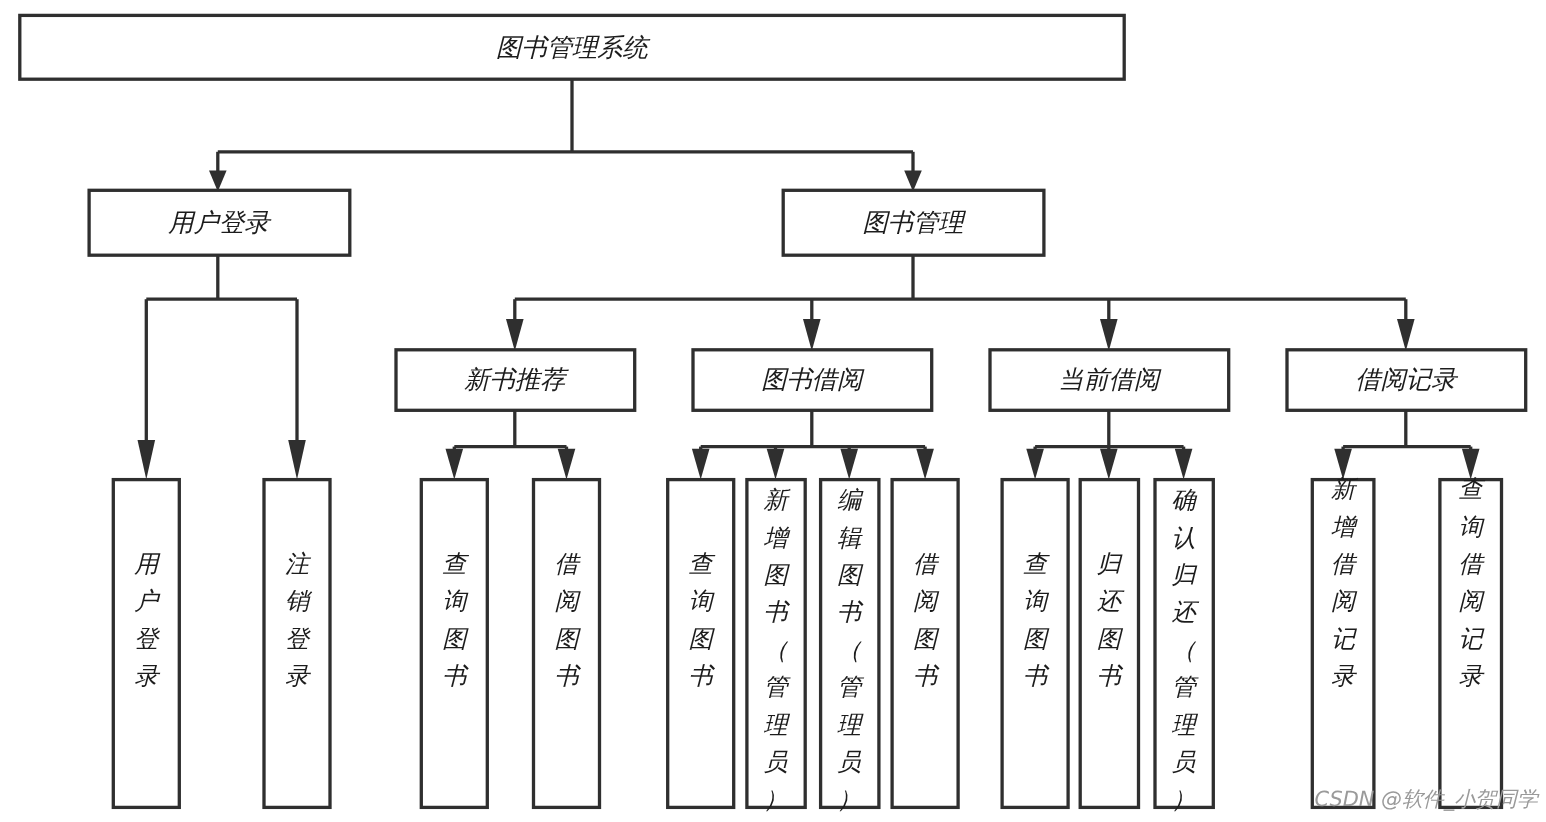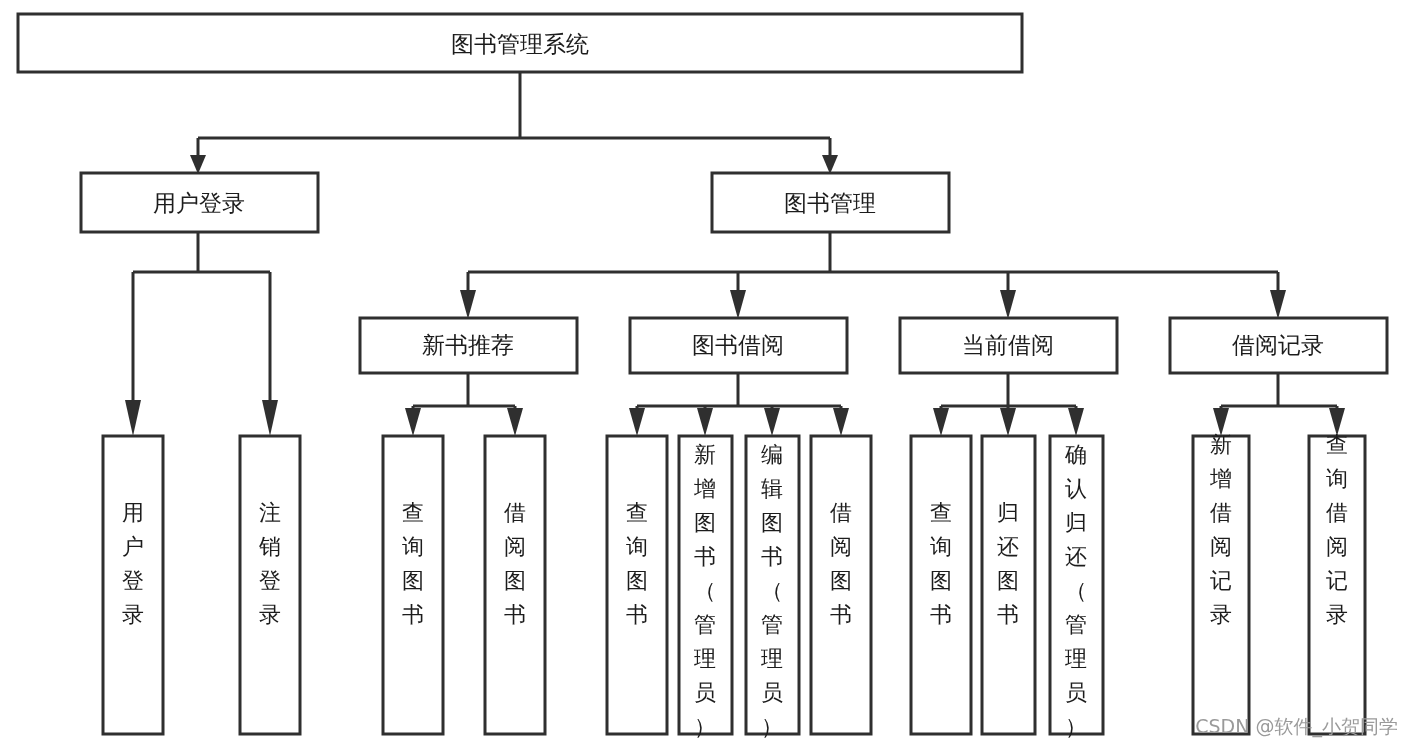--- a/index.html
+++ b/index.html
@@ -12,20 +12,21 @@
     width: 1405px;
     height: 747px;
     font-family: "DejaVu Sans", "Liberation Sans", sans-serif;
     overflow: hidden;
     position: relative;
   }
   #diagram-root {
     position: relative;
     width: 1405px;
     height: 747px;
+    font-style: italic;
   }
   svg.diagram-canvas {
     display: block;
     width: 1405px;
     height: 747px;
   }
   .node-box {
     fill: #ffffff;
     stroke: #2f2f2f;
     stroke-width: 3;

